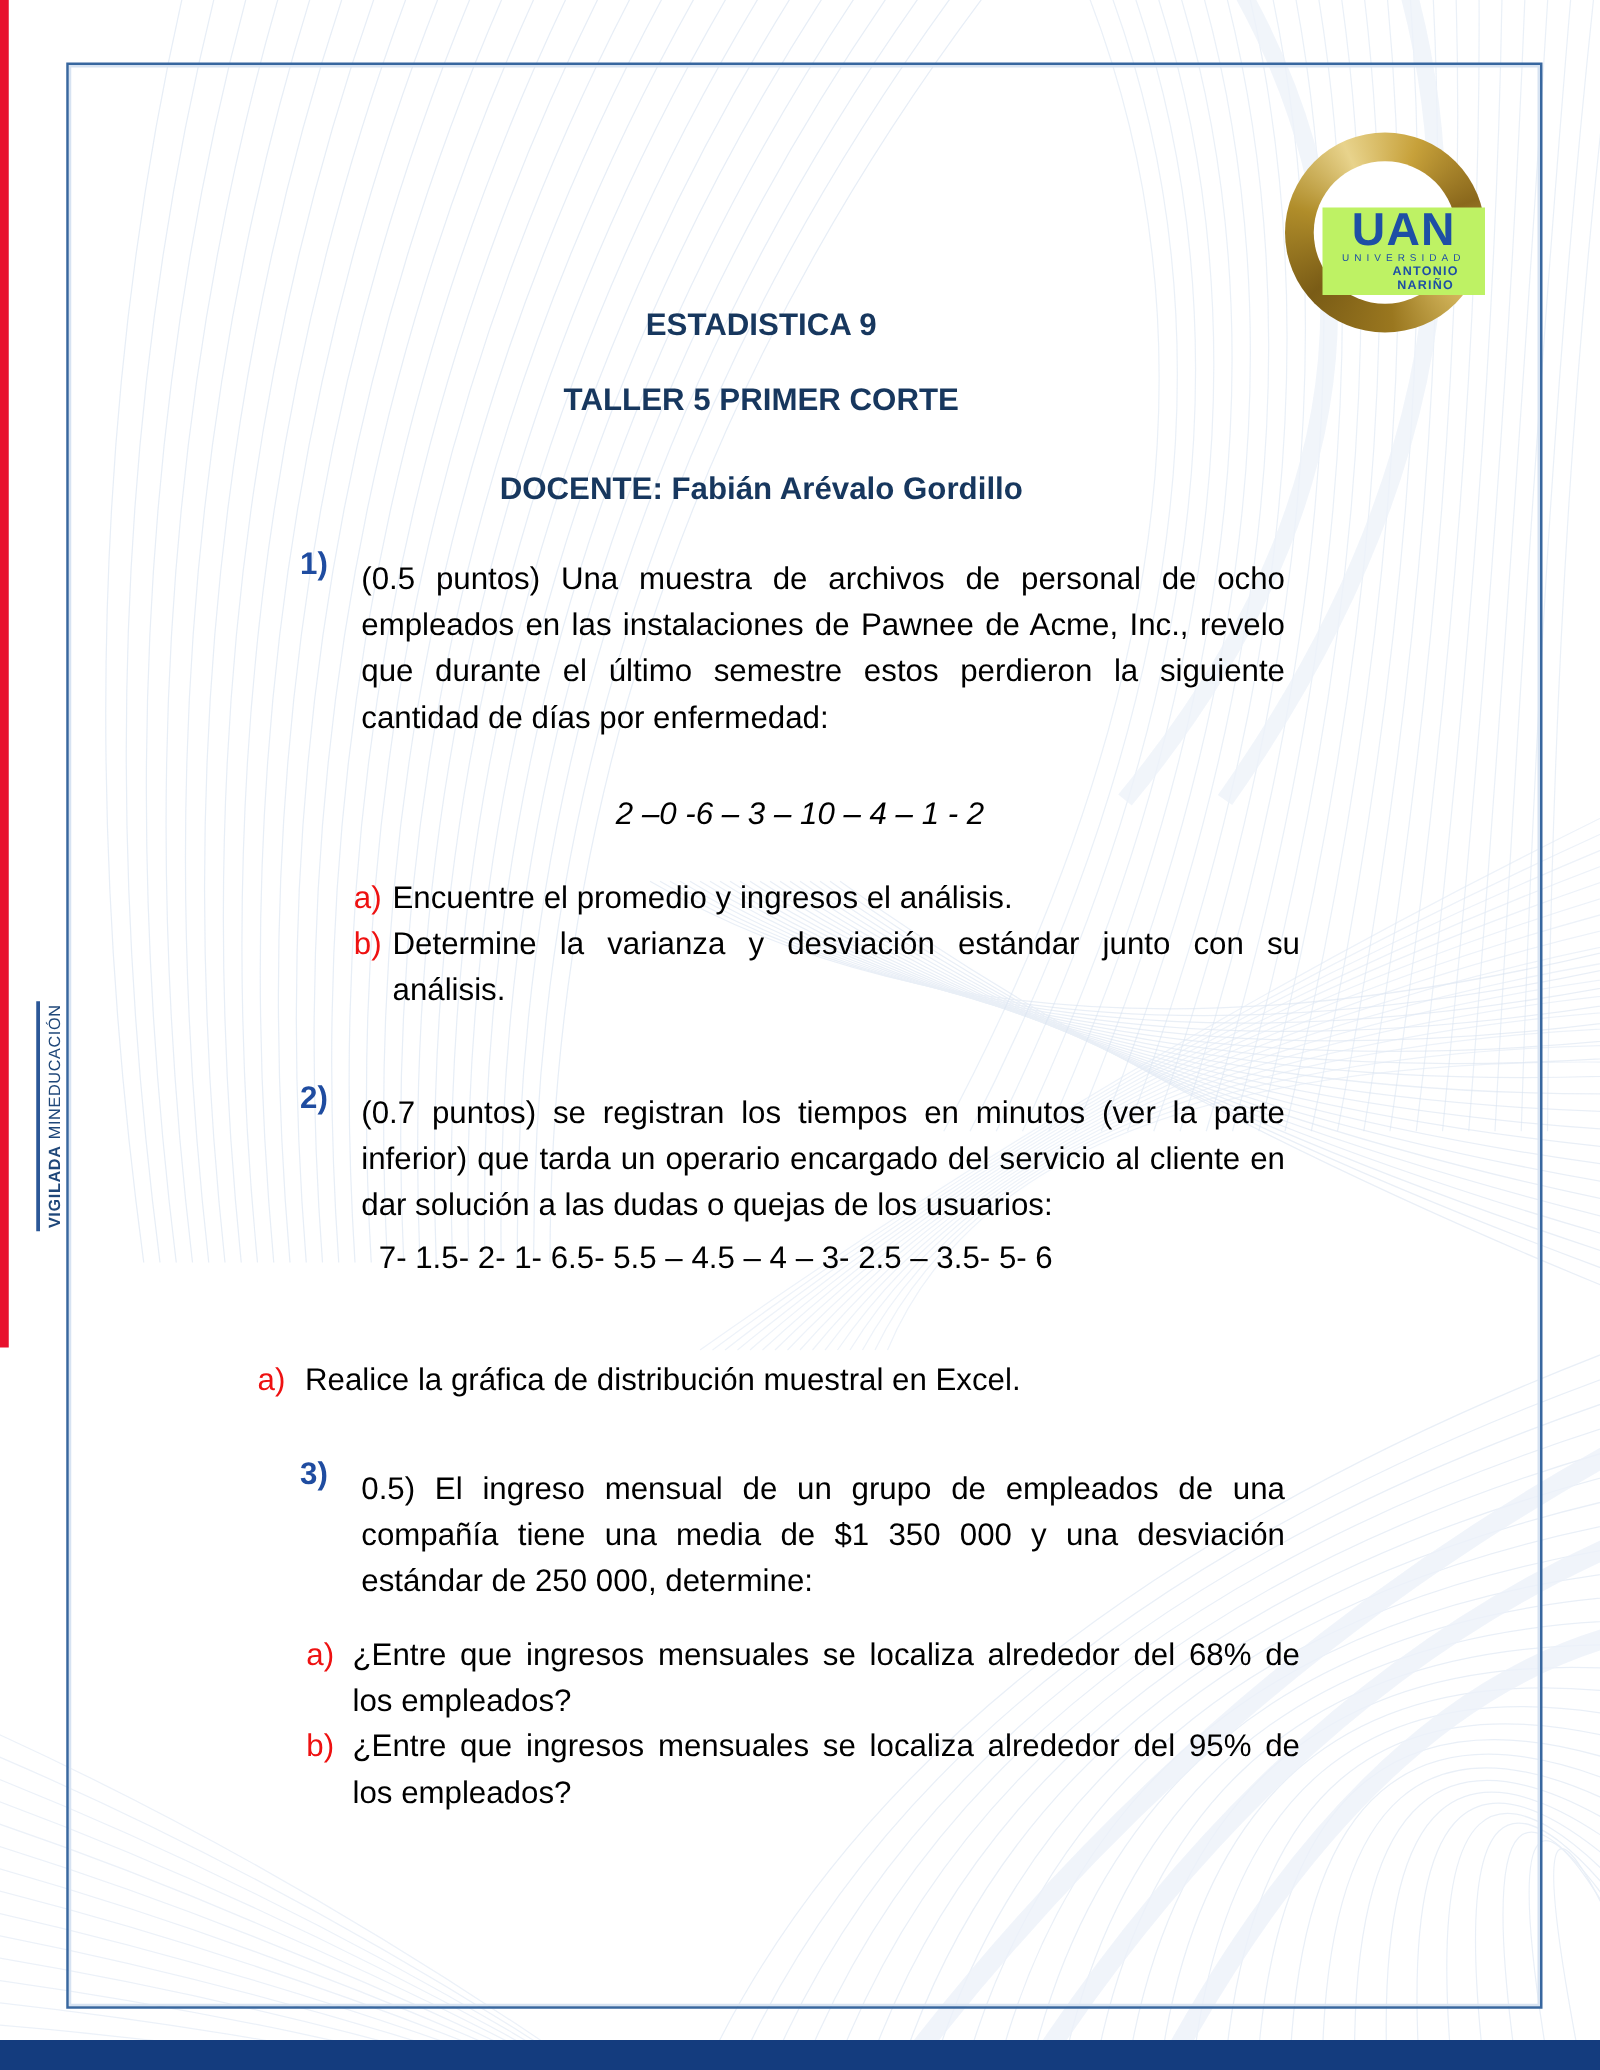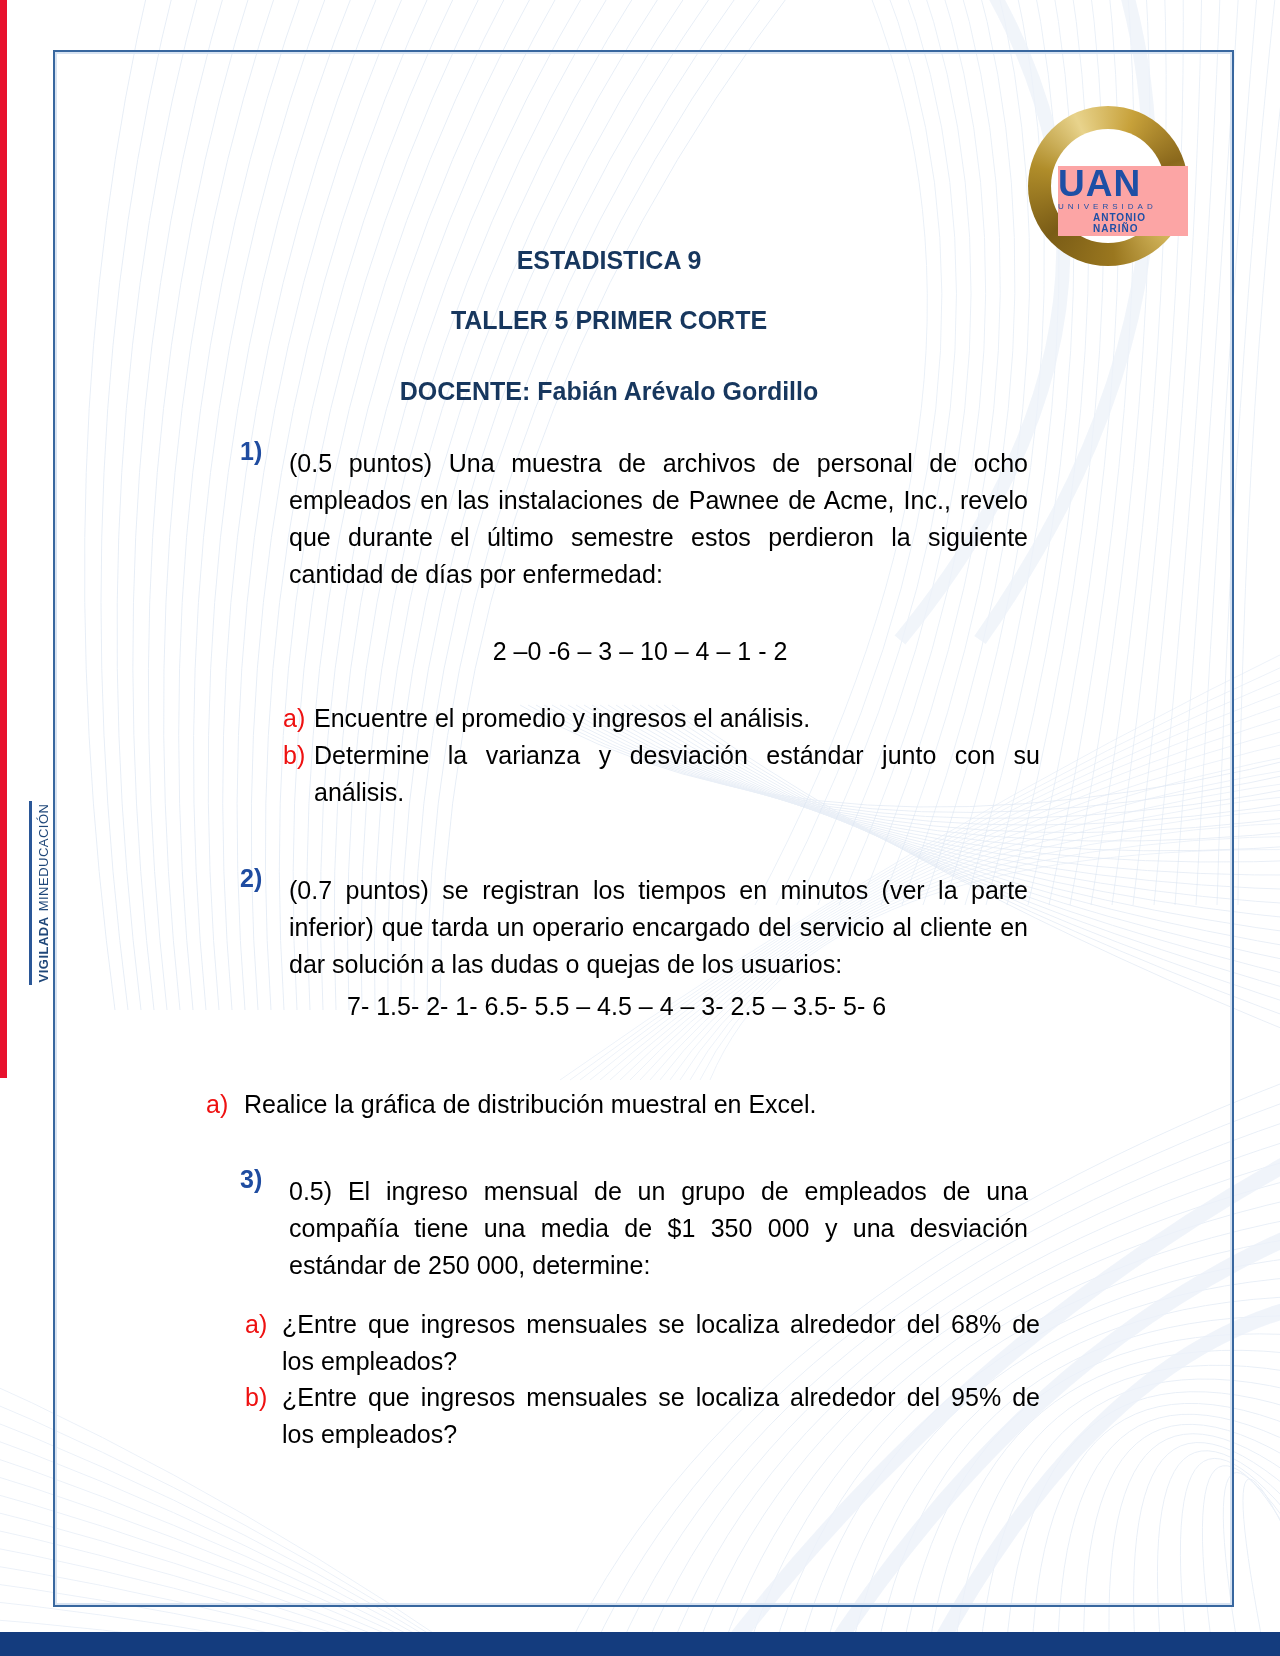--- a/index.html
+++ b/index.html
@@ -27,41 +27,41 @@
 
   
   .logo{position:absolute; left:1028px; top:106px; width:160px; height:160px;}
   .logo .ring{
     position:absolute; left:0; top:0; width:160px; height:160px; border-radius:50%;
     background:conic-gradient(from 230deg,
       #7a5c16, #b08d2a 55deg, #e8d38c 105deg, #c7a13a 150deg,
       #8a681c 200deg, #d9bc62 255deg, #9a771f 305deg, #7a5c16 360deg);
   }
   .logo .ring-inner{position:absolute; left:23px; top:23px; width:114px; height:114px; border-radius:50%; background:#fff;}
-  .logo .textblock{position:absolute; left:30px; top:60px; width:130px; background:#fca5a5; padding:2px 0;}
+  .logo .textblock{position:absolute; left:30px; top:60px; width:130px; text-align:center; background:#bef264; padding:2px 0;}
   .logo .acronym{font-size:37px; font-weight:bold; color:#1E4FA5; letter-spacing:1px; line-height:.85;}
   .logo .sub1{font-size:8px; color:#1E4FA5; letter-spacing:4px; margin-top:3px;}
   .logo .sub2{font-size:10px; font-weight:bold; color:#1E4FA5; letter-spacing:1px; margin-top:1px;padding-left:35px;}
 
   
   .title{position:absolute; left:180px; width:858px; text-align:center;
          color:#17375E; font-weight:bold; font-size:25px;}
   .t1{top:246px;} .t2{top:306px;} .t3{top:377px;}
 
   
   .q{position:absolute; font-size:25px; line-height:37px;}
   .q .qnum{position:absolute; left:0; top:0; font-weight:bold; color:#1F4CA0;}
   .q .qtext{margin:12px; padding-left:37px; text-align:justify;}
   .q1{left:240px; top:433px; width:800px;}
   .q2{left:240px; top:860px; width:800px;}
   .q3{left:240px; top:1161px; width:800px;}
 
   .dataline{position:absolute; font-size:25px; line-height:37px; white-space:nowrap;}
-  .dl1{left:240px; top:633px; width:800px; text-align:center;}
-  .dl2{left:303px; top:988px;margin-left:44px;}
+  .dl1{left:240px; top:633px; width:800px; text-align:center;font-style:italic;}
+  .dl2{left:303px; top:988px;}
 
   .item{position:absolute; font-size:25px; line-height:37px;}
   .item .marker{position:absolute; left:0; top:0; color:#EE1111;}
   .item p{margin:0; text-align:justify;}
   .q1a{left:283px; top:700px; width:757px;} .q1a p{padding-left:31px;}
   .q1b{left:283px; top:737px; width:757px;} .q1b p{padding-left:31px;}
   .q2a{left:206px; top:1086px; width:834px;} .q2a p{padding-left:38px;}
   .q3a{left:245px; top:1306px; width:795px;} .q3a p{padding-left:37px;}
   .q3b{left:245px; top:1379px; width:795px;} .q3b p{padding-left:37px;}
 </style>

